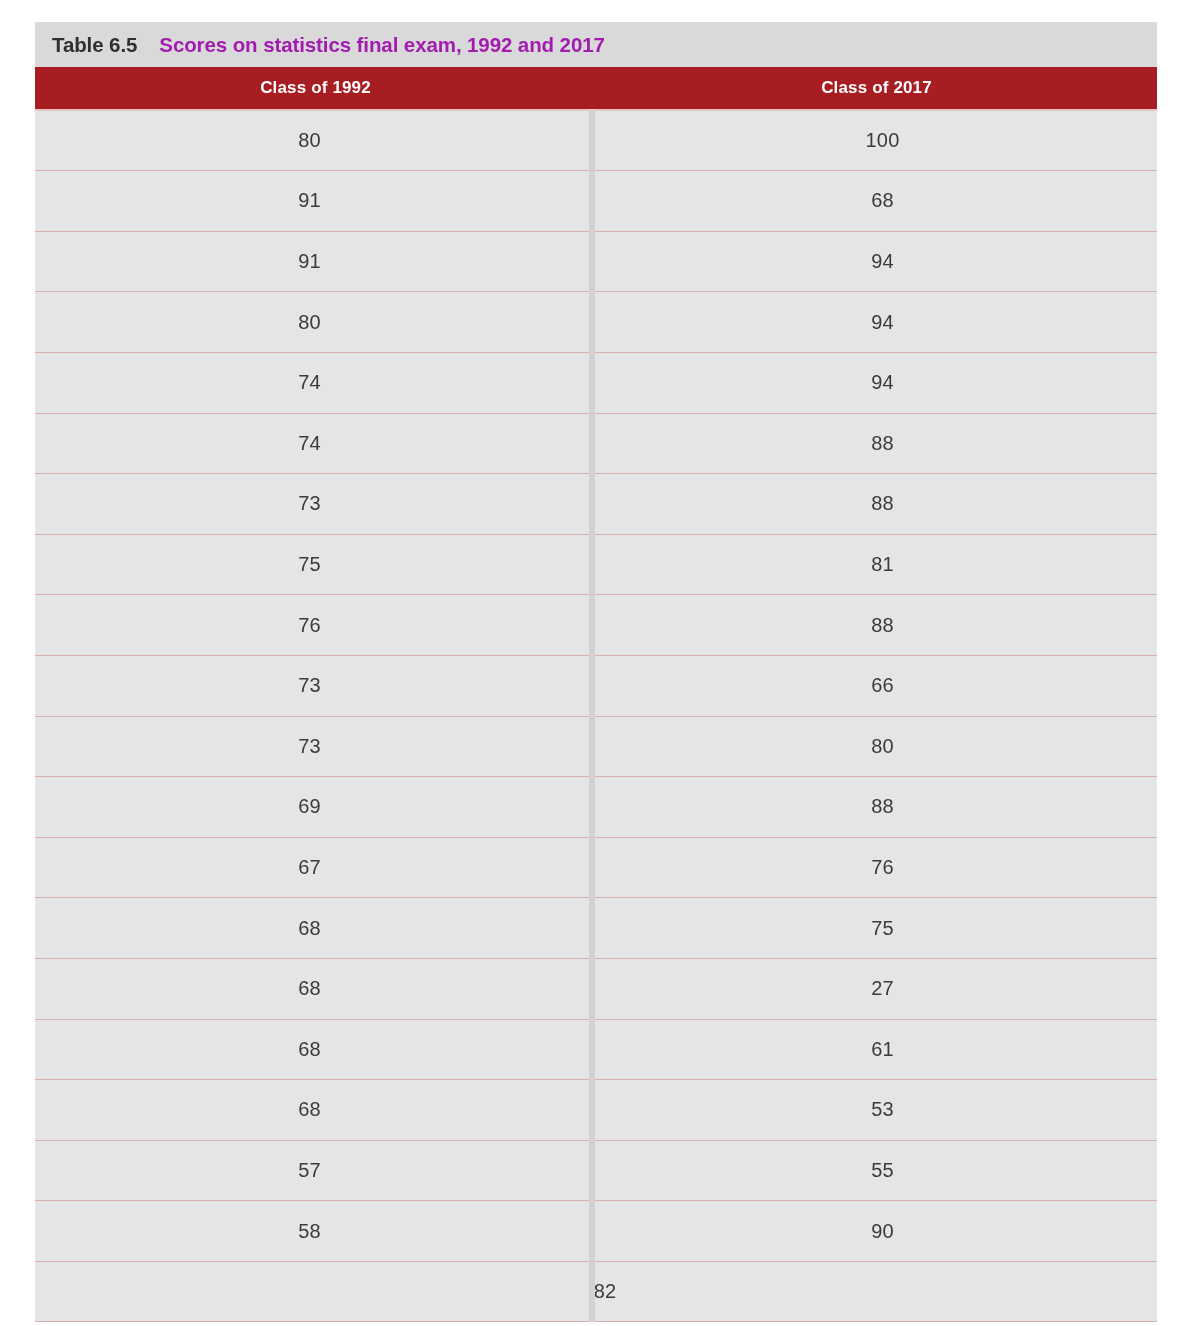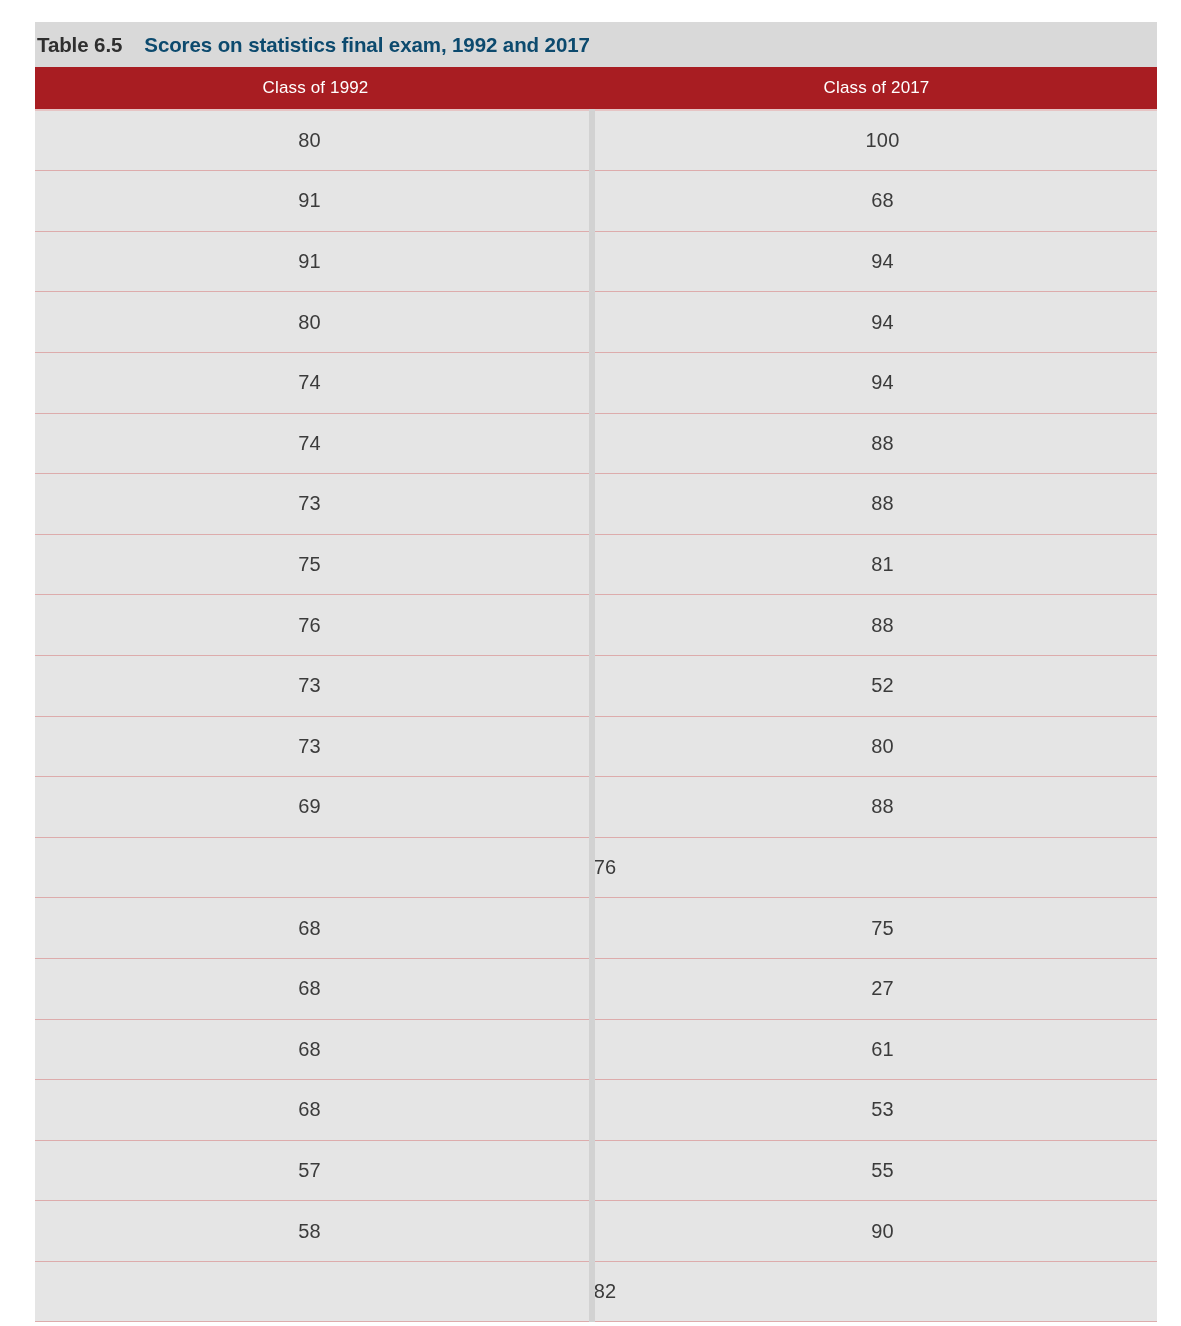--- a/index.html
+++ b/index.html
@@ -29,52 +29,52 @@
     top: 22px;
     width: 1122px;
   }
 
   
   .caption-band {
     background: #d9d9d9;
     height: 45px;
     display: flex;
     align-items: center;
-    padding-left: 2px;
+    padding-left: 17px;
     box-sizing: border-box;
   }
   .caption-label {
     font-size: 20.5px;
     font-weight: bold;
     color: #2f2f2f;
     letter-spacing: -0.1px;
     white-space: pre;
   }
   .caption-text {
     font-size: 20.5px;
     font-weight: bold;
-    color: #0c4a6e;
+    color: #a21caf;
     letter-spacing: -0.1px;
     margin-left: 22px;
     white-space: pre;
   }
 
   
   .header-band {
     background: #a81d22;
     height: 42px;
     display: flex;
     align-items: center;
   }
   .header-cell {
     flex: 1 1 50%;
     text-align: center;
     color: #ffffff;
     font-size: 17px;
-    font-weight: normal;
+    font-weight: bold;
     letter-spacing: 0.15px;
   }
 
   
   .body-area {
     position: relative;
     background: #e5e5e5;
   }
   .rule-top {
     height: 1.6px;
@@ -164,31 +164,32 @@
           <div class="data-row">
             <div class="cell cell-left">75</div>
             <div class="cell cell-right">81</div>
           </div>
           <div class="data-row">
             <div class="cell cell-left">76</div>
             <div class="cell cell-right">88</div>
           </div>
           <div class="data-row">
             <div class="cell cell-left">73</div>
-            <div class="cell cell-right">52</div>
+            <div class="cell cell-right">66</div>
           </div>
           <div class="data-row">
             <div class="cell cell-left">73</div>
             <div class="cell cell-right">80</div>
           </div>
           <div class="data-row">
             <div class="cell cell-left">69</div>
             <div class="cell cell-right">88</div>
           </div>
           <div class="data-row">
+            <div class="cell cell-left">67</div>
             <div class="cell cell-right">76</div>
           </div>
           <div class="data-row">
             <div class="cell cell-left">68</div>
             <div class="cell cell-right">75</div>
           </div>
           <div class="data-row">
             <div class="cell cell-left">68</div>
             <div class="cell cell-right">27</div>
           </div>

